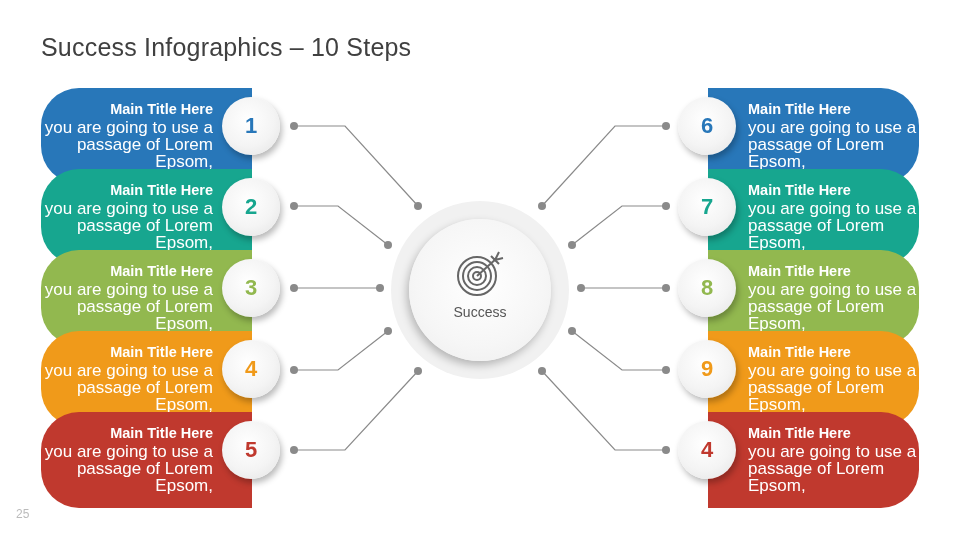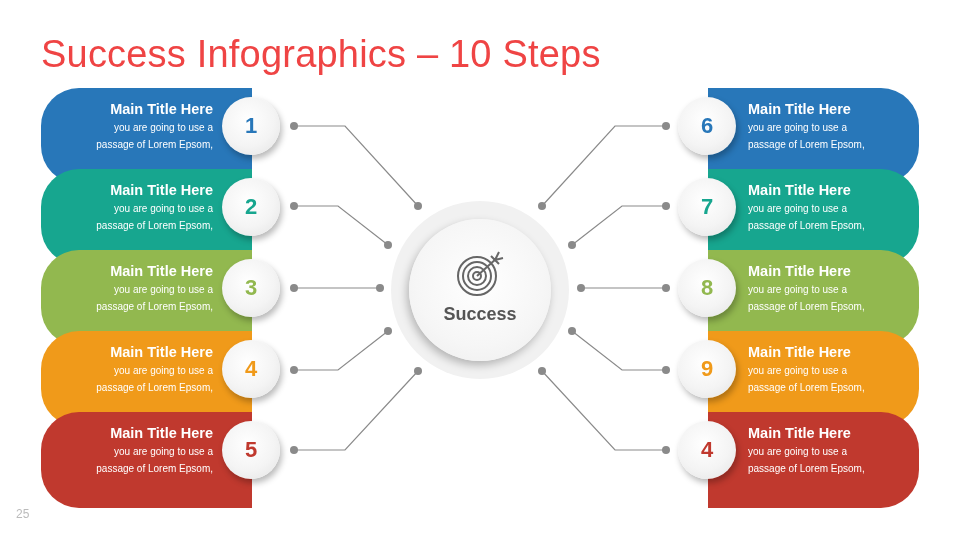--- a/index.html
+++ b/index.html
@@ -1,36 +1,36 @@
 <!DOCTYPE html>
 <html><head>
 <meta charset="utf-8">
 <style>
   html,body{margin:0;padding:0;}
   body{width:960px;height:540px;background:#ffffff;position:relative;overflow:hidden;font-family:"Liberation Sans",sans-serif;}
-  .title{position:absolute;left:41px;top:33px;font-size:38px;color:#ef4444;font-family:"Liberation Sans",sans-serif;letter-spacing:0.2px;}
+  .title{position:absolute;left:41px;top:33px;font-size:25px;color:#404040;font-family:"Liberation Sans",sans-serif;letter-spacing:0.2px;}
   .page-num{position:absolute;left:16px;top:507px;font-size:12px;color:#bbb;}
   .pill{position:absolute;height:96px;width:211px;color:#fff;}
   .pill.left{left:41px;border-radius:38px 0 0 38px;}
   .pill.right{left:708px;border-radius:0 38px 38px 0;}
   .pill .txt{position:absolute;top:12px;line-height:17px;}
   .pill.left .txt{right:39px;text-align:right;}
   .pill.right .txt{left:40px;text-align:left;}
   .pill .t{font-weight:bold;font-size:14.5px;line-height:19px;}
-  .pill .d{font-size:10px;}
+  .pill .d{font-size:17px;}
   .badge{position:absolute;width:58px;height:58px;border-radius:50%;
     background:radial-gradient(circle at 45% 40%,#ffffff 0%,#f4f4f4 55%,#e2e2e2 100%);
     box-shadow:2px 4px 6px rgba(0,0,0,0.28);
     display:flex;align-items:center;justify-content:center;font-weight:bold;font-size:22px;}
   svg.lines{position:absolute;left:0;top:0;}
   .center-outer{position:absolute;left:391px;top:201px;width:178px;height:178px;border-radius:50%;background:#f1f1f1;}
   .center-inner{position:absolute;left:409px;top:219px;width:142px;height:142px;border-radius:50%;
     background:radial-gradient(circle at 50% 45%,#ffffff 0%,#f6f6f6 60%,#ececec 100%);
     box-shadow:-2px 4px 8px rgba(0,0,0,0.25);}
-  .center-label{position:absolute;left:409px;top:304px;width:142px;text-align:center;font-weight:bold;font-size:18px;color:#555;}
+  .center-label{position:absolute;left:409px;top:304px;width:142px;text-align:center;font-weight:normal;font-size:14px;color:#555;}
   .target{position:absolute;left:455px;top:250px;}
 </style>
 </head>
 <body>
 
 <div class="title">Success Infographics – 10 Steps</div>
 
 <svg class="lines" width="960" height="540">
   <g stroke="#8a8a8a" stroke-width="1.2" fill="none">
     <polyline points="294,126 345,126 418,206"></polyline>

